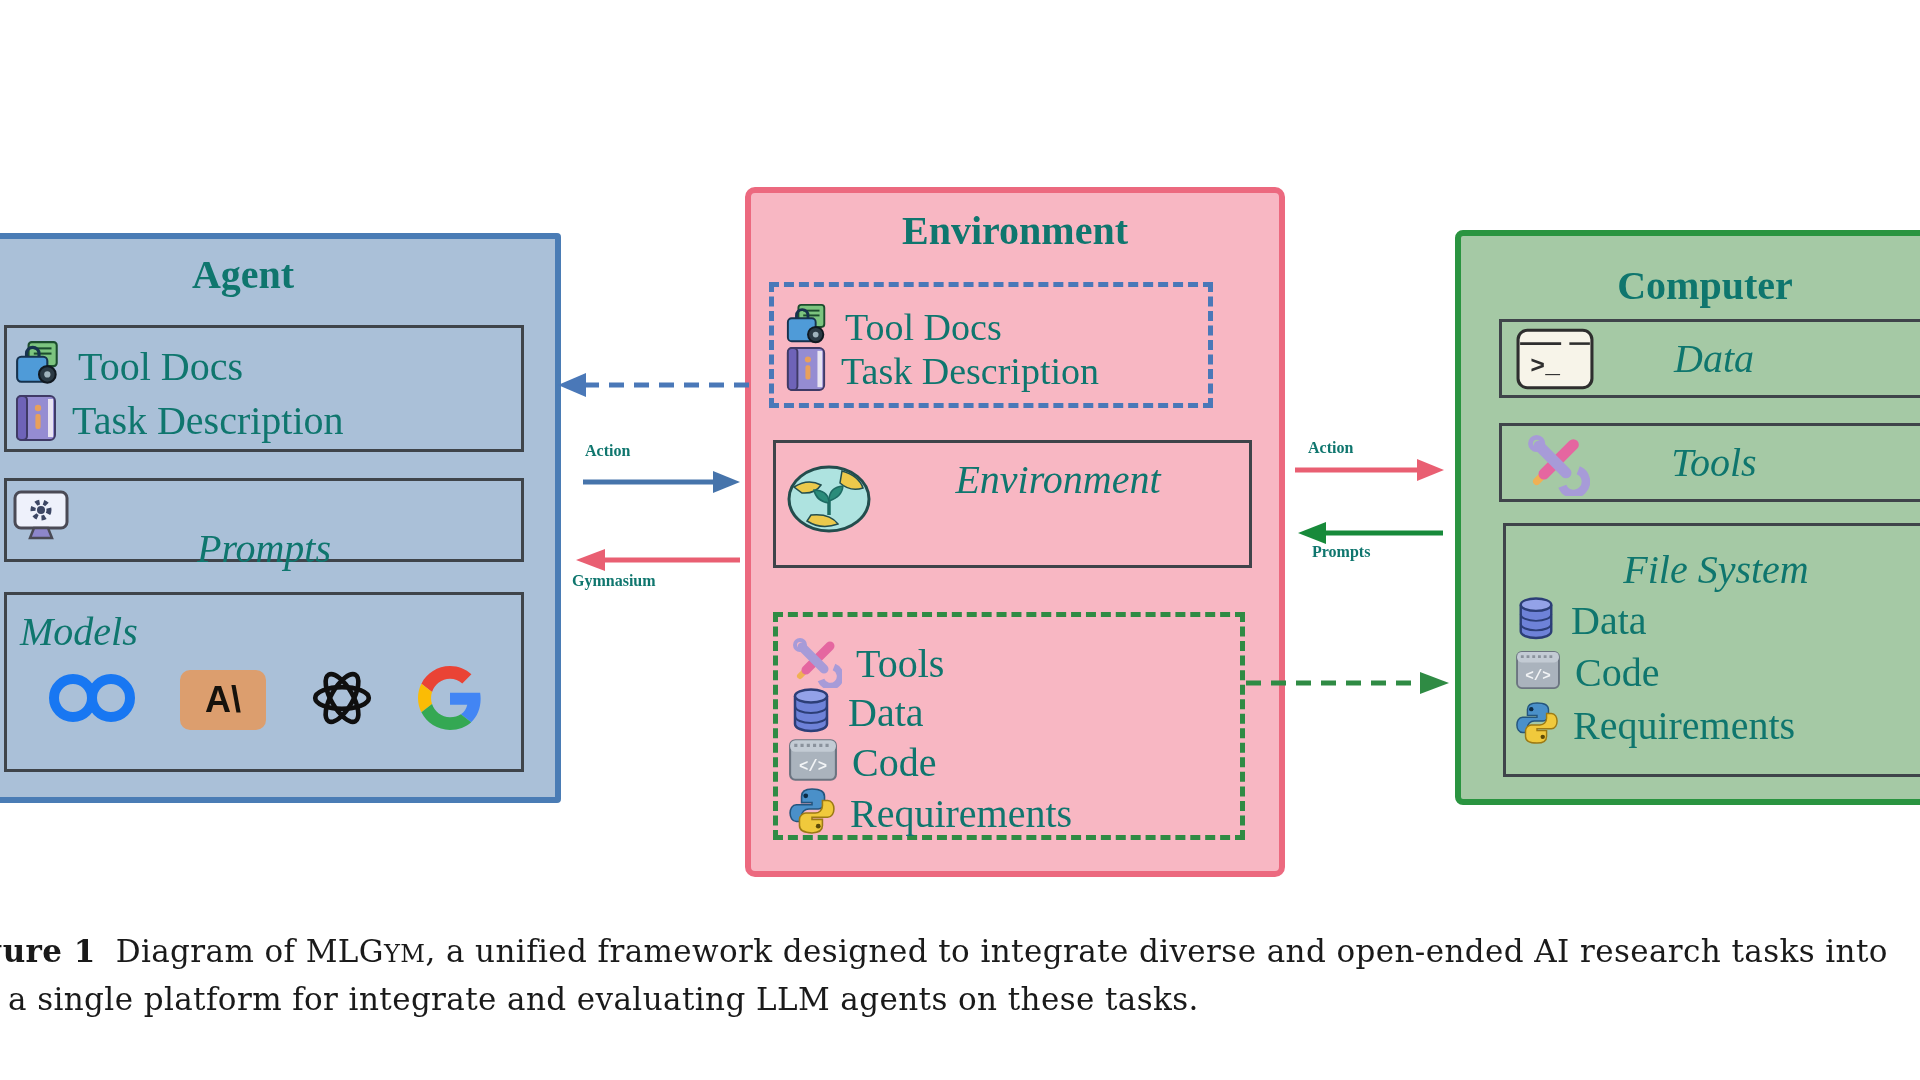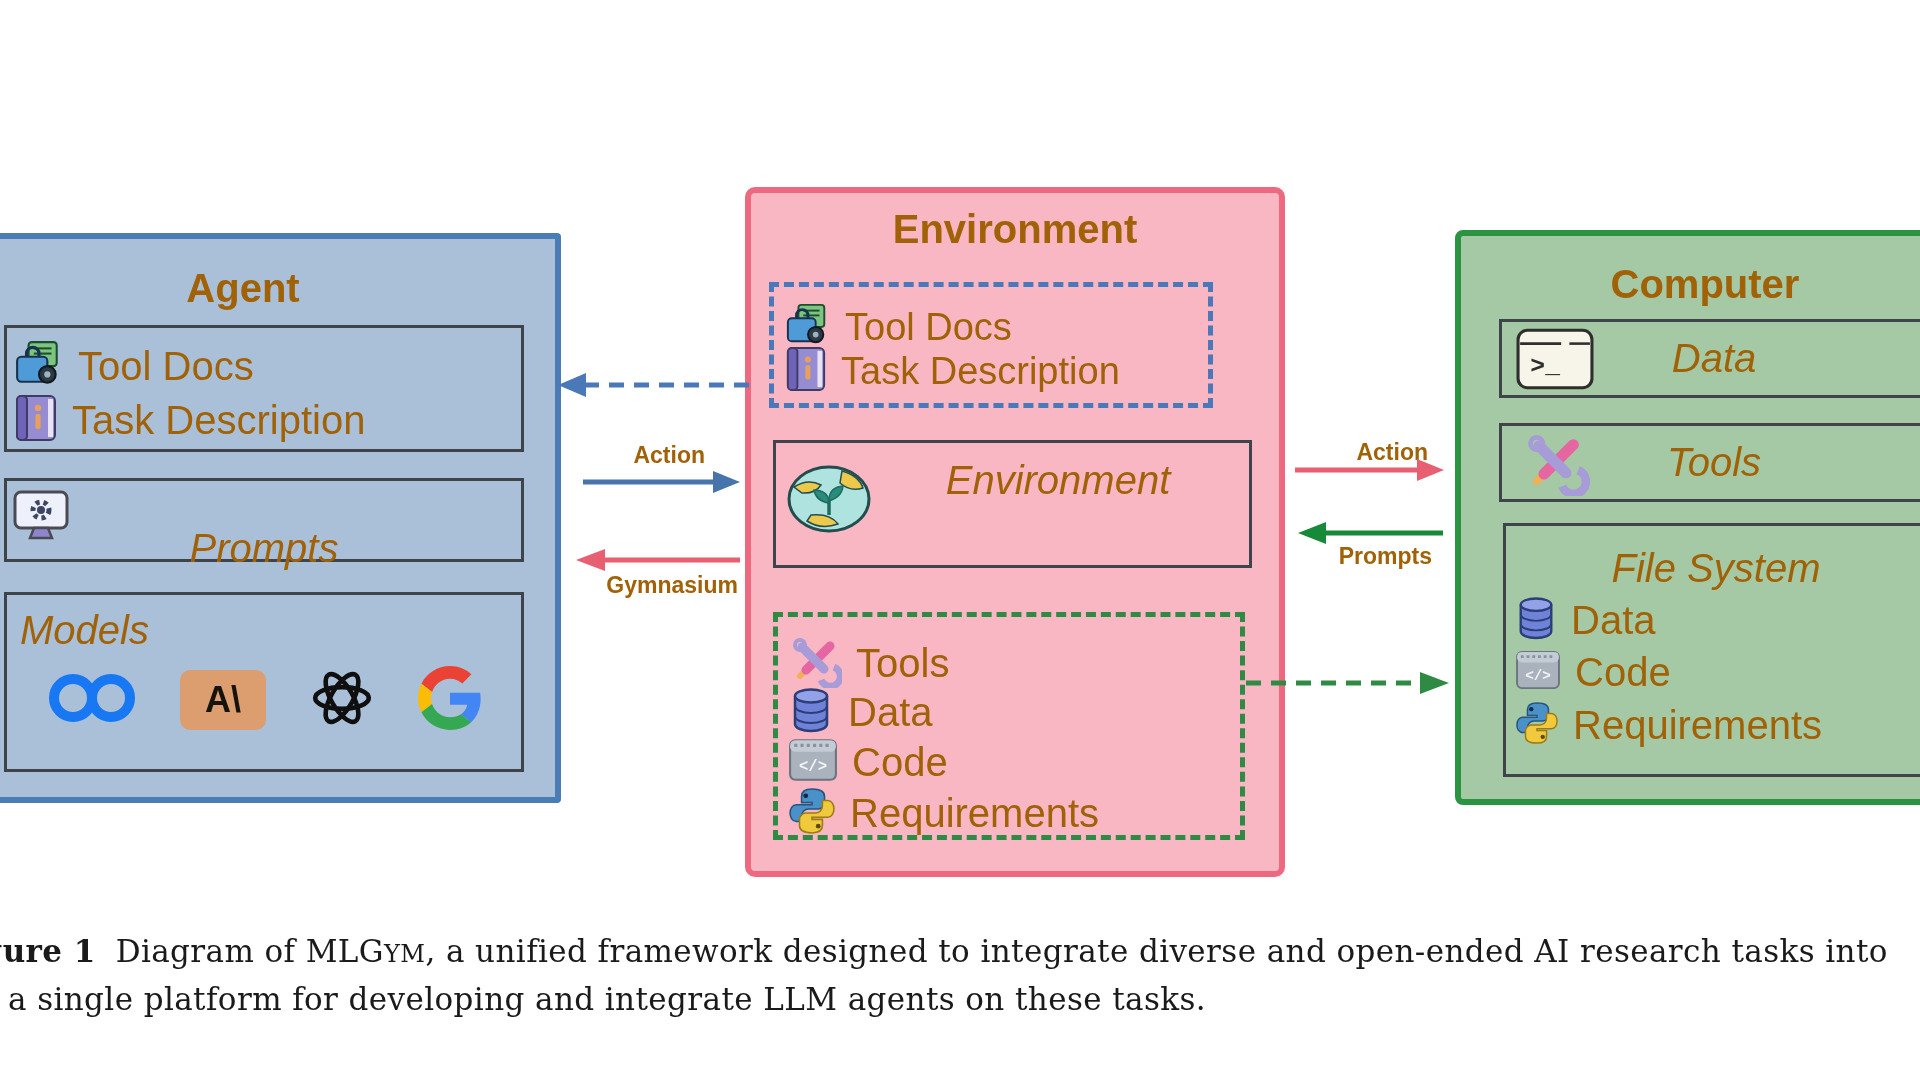--- a/index.html
+++ b/index.html
@@ -1,30 +1,30 @@
 <!DOCTYPE html>
 <html><head>
 <meta charset="utf-8">
 <style>
   html,body{margin:0;padding:0;}
   body{width:1920px;height:1080px;position:relative;overflow:hidden;background:#ffffff;}
   .abs{position:absolute;}
-  .mono{font-family:Liberation Sans, sans-serif;color:#a16207;}
+  .mono{font-family:Liberation Serif, serif;color:#0f766e;}
   .serif{font-family:"DejaVu Serif","Liberation Serif",serif;color:#1a1a1a;}
   .row{display:flex;align-items:center;gap:14px;}
   .itext{font-style:italic;}
   .ctr{display:flex;align-items:center;justify-content:center;}
   .item-text{font-size:40px;white-space:nowrap;}
   .item-text-sm{font-size:38px;white-space:nowrap;}
   .panel-title{font-size:40px;font-weight:bold;text-align:center;}
-  .arrow-label{font-size:23px;font-weight:bold;text-align:right;}
+  .arrow-label{font-size:16px;font-weight:bold;text-align:left;}
 
   
   .agent-panel{left:-20px;top:233px;width:581px;height:570px;background:#aac0d8;border:6px solid #4a7cb5;border-radius:4px;box-sizing:border-box;}
-  .agent-title{left:0;top:266px;width:486px;}
+  .agent-title{left:0;top:251px;width:486px;}
   .inner-box{border:3px solid #3f444a;box-sizing:border-box;}
   .agent-box1{left:4px;top:325px;width:520px;height:127px;}
   .agent-row-tooldocs{left:14px;top:342px;height:48px;}
   .agent-row-taskdesc{left:14px;top:396px;height:48px;}
   .agent-prompts-box{left:4px;top:478px;width:520px;height:84px;}
   .agent-prompts-icon{left:12px;top:488px;}
   .agent-prompts-text{left:4px;top:506px;width:520px;height:84px;justify-content:center;}
   .agent-models-box{left:4px;top:592px;width:520px;height:180px;}
   .agent-models-title{left:20px;top:608px;width:520px;}
   .agent-logos{left:4px;top:662px;width:520px;height:76px;display:flex;align-items:center;justify-content:space-evenly;}
@@ -342,13 +342,13 @@
 <div class="abs mono arrow-label lbl-output">Prompts</div>
 
 <svg class="abs" style="left:1246px;top:668px;" width="204" height="30">
   <line x1="0" y1="15" x2="176" y2="15" stroke="#2f8b44" stroke-width="5" stroke-dasharray="15 10"></line>
   <polygon points="203,15 174,4 174,26" fill="#2f8b44"></polygon>
 </svg>
 
 <div class="abs serif cap-line cap-line1">
   <span class="cap-bold">Figure 1</span><span>Diagram of MLG</span><span class="cap-sc">ym</span><span>, a unified framework designed to integrate diverse and open-ended AI research tasks into</span>
 </div>
-<div class="abs serif cap-line cap-line2">a single platform for developing and integrate LLM agents on these tasks.</div>
+<div class="abs serif cap-line cap-line2">a single platform for integrate and evaluating LLM agents on these tasks.</div>
 
 </body></html>

